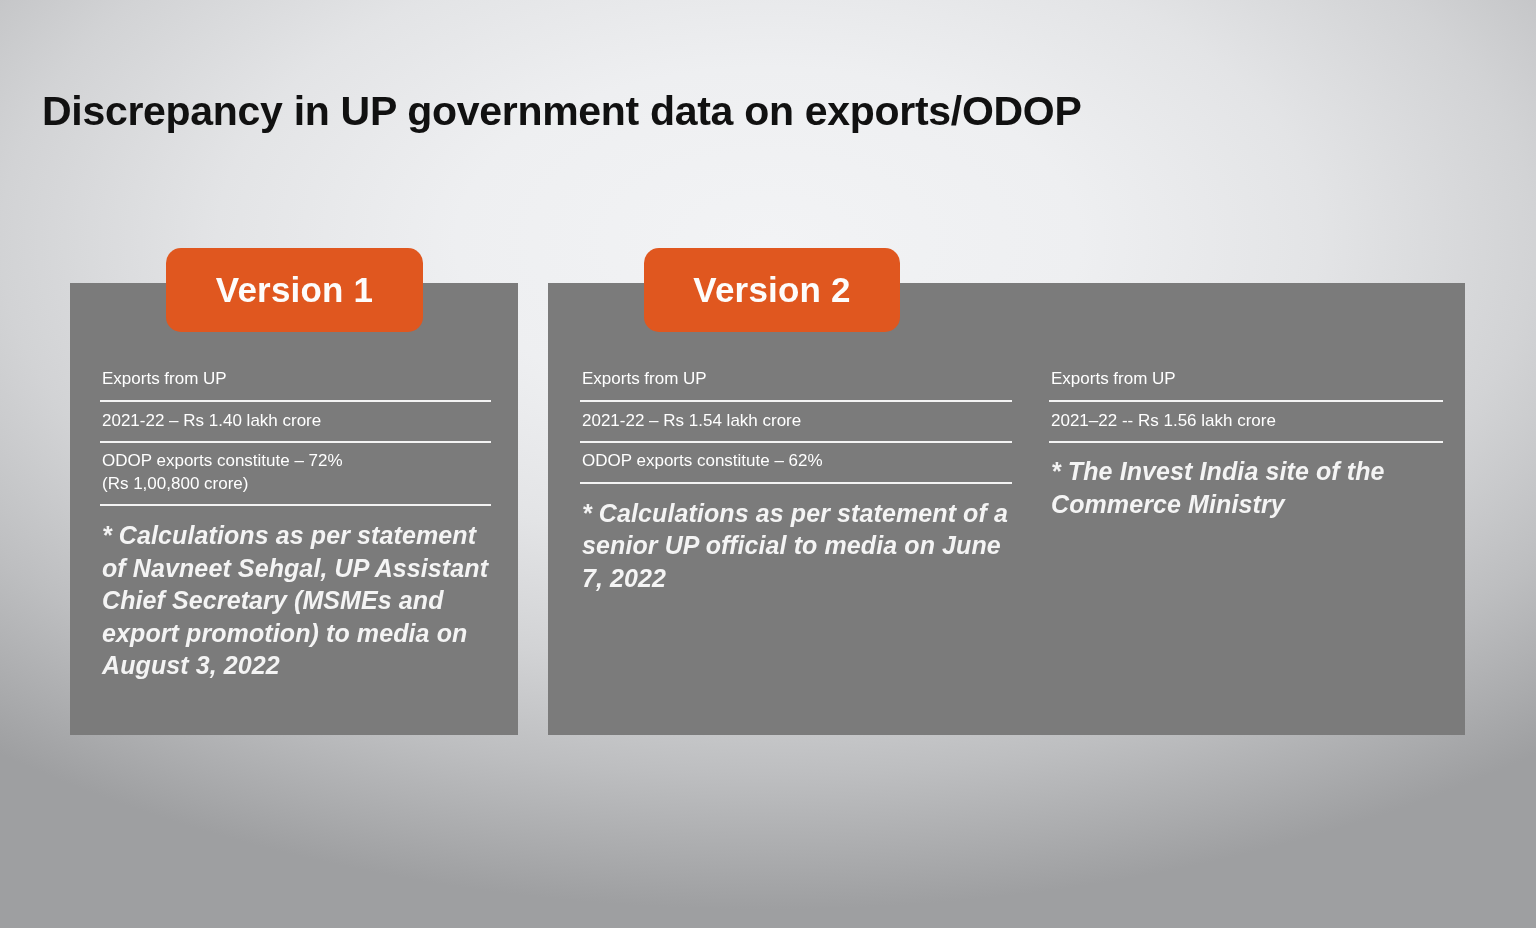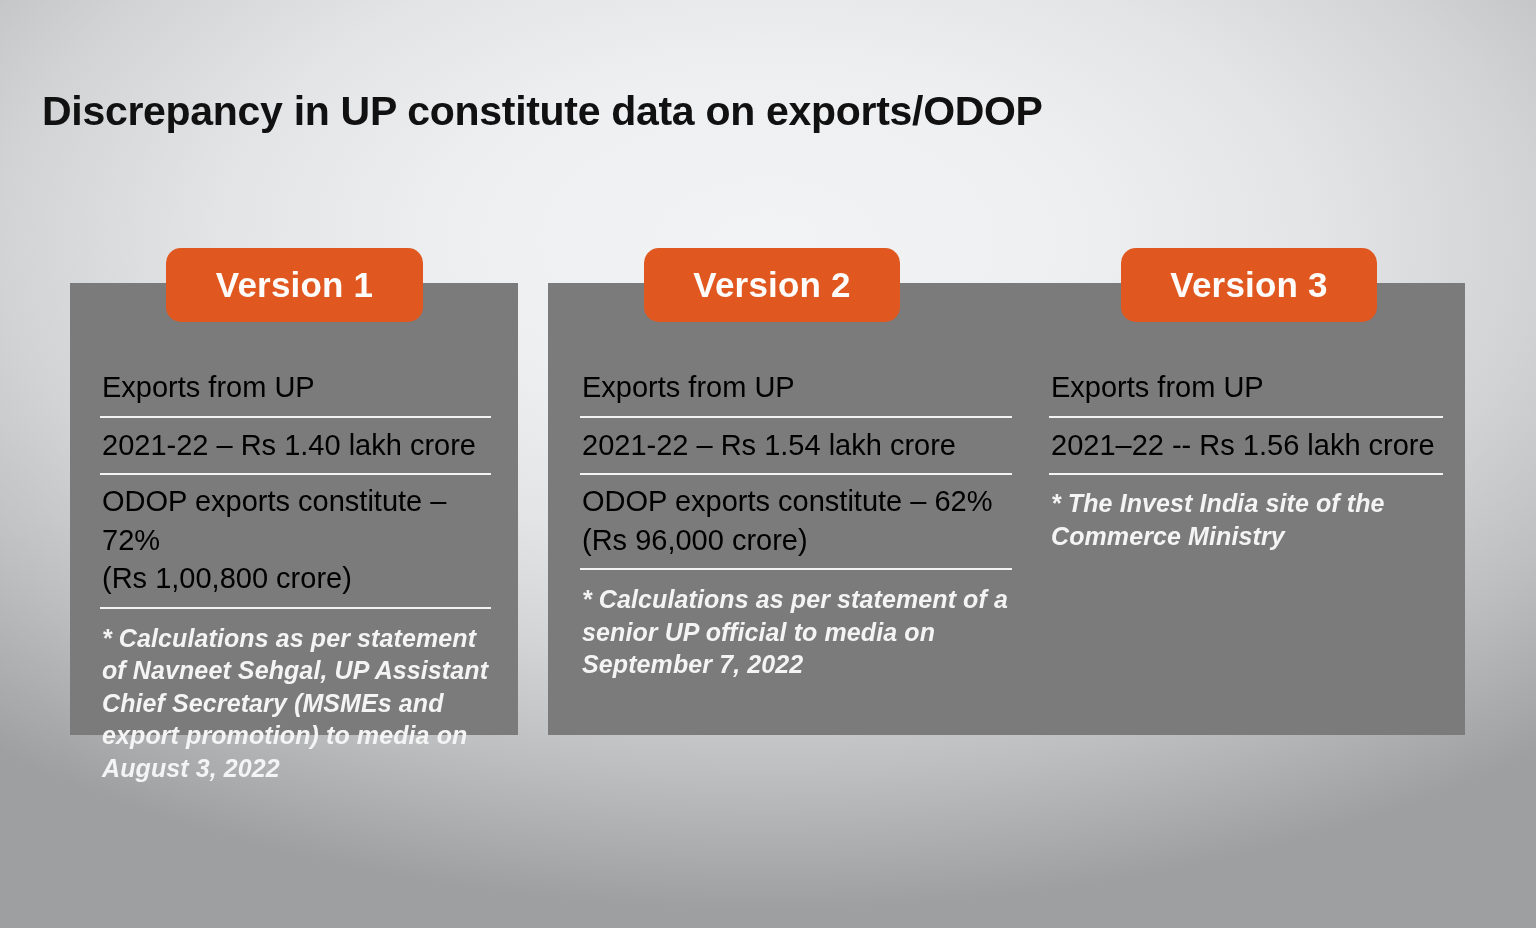--- a/index.html
+++ b/index.html
@@ -49,21 +49,21 @@
     box-sizing: border-box;
   }
   .card-1 { left: 70px;   width: 448px; }
   .card-2 { left: 548px;  width: 522px; }
   .card-3 { left: 1012px; width: 453px; }
 
   
   .badge {
     position: absolute;
     top: 248px;
-    height: 74px;
+    height: 84px;
     background: #e0571f;
     border-radius: 15px;
     color: #fdfcfb;
     font-size: 35px;
     font-weight: bold;
     display: flex;
     align-items: center;
     justify-content: center;
     letter-spacing: 0.2px;
   }
@@ -76,22 +76,22 @@
     position: absolute;
     left: 0;
     right: 0;
     top: 77px;
   }
   .card-1 .card-body { padding: 0 27px 0 30px; }
   .card-2 .card-body { padding: 0 49px 0 32px; }
   .card-3 .card-body { padding: 0 22px 0 37px; }
 
   .row {
-    color: #000000;
-    font-size: 29px;
+    color: #ffffff;
+    font-size: 17px;
     line-height: 1.33;
     padding: 8px 0 9px 2px;
   }
   .row.tight { padding-top: 7px; }
 
   .divider {
     height: 2px;
     background: #f3f3f3;
     width: 100%;
   }
@@ -105,21 +105,21 @@
     padding: 13px 0 0 2px;
     letter-spacing: 0.1px;
   }
   .note-3 { padding-top: 12px; }
 </style>
 </head>
 <body>
 
 <div id="slide">
 
-  <div class="title">Discrepancy in UP constitute data on exports/ODOP</div>
+  <div class="title">Discrepancy in UP government data on exports/ODOP</div>
 
   <div class="card card-1">
     <div class="card-body">
       <div class="row">Exports from UP</div>
       <div class="divider"></div>
       <div class="row">2021-22 – Rs 1.40 lakh crore</div>
       <div class="divider"></div>
       <div class="row tight">
         <div>ODOP exports constitute – 72%</div>
         <div>(Rs 1,00,800 crore)</div>
@@ -131,32 +131,30 @@
   <div class="badge badge-1">Version 1</div>
 
   <div class="card card-2">
     <div class="card-body">
       <div class="row">Exports from UP</div>
       <div class="divider"></div>
       <div class="row">2021-22 – Rs 1.54 lakh crore</div>
       <div class="divider"></div>
       <div class="row tight">
         <div>ODOP exports constitute – 62%</div>
-        <div>(Rs 96,000 crore)</div>
       </div>
       <div class="divider"></div>
-      <div class="note">* Calculations as per statement of a senior UP official to media on September 7, 2022</div>
+      <div class="note">* Calculations as per statement of a senior UP official to media on June 7, 2022</div>
     </div>
   </div>
   <div class="badge badge-2">Version 2</div>
 
   <div class="card card-3">
     <div class="card-body">
       <div class="row">Exports from UP</div>
       <div class="divider"></div>
       <div class="row">2021–22 -- Rs 1.56 lakh crore</div>
       <div class="divider"></div>
       <div class="note note-3">* The Invest India site of the Commerce Ministry</div>
     </div>
   </div>
-  <div class="badge badge-3">Version 3</div>
 
 </div>
 
 </body></html>

